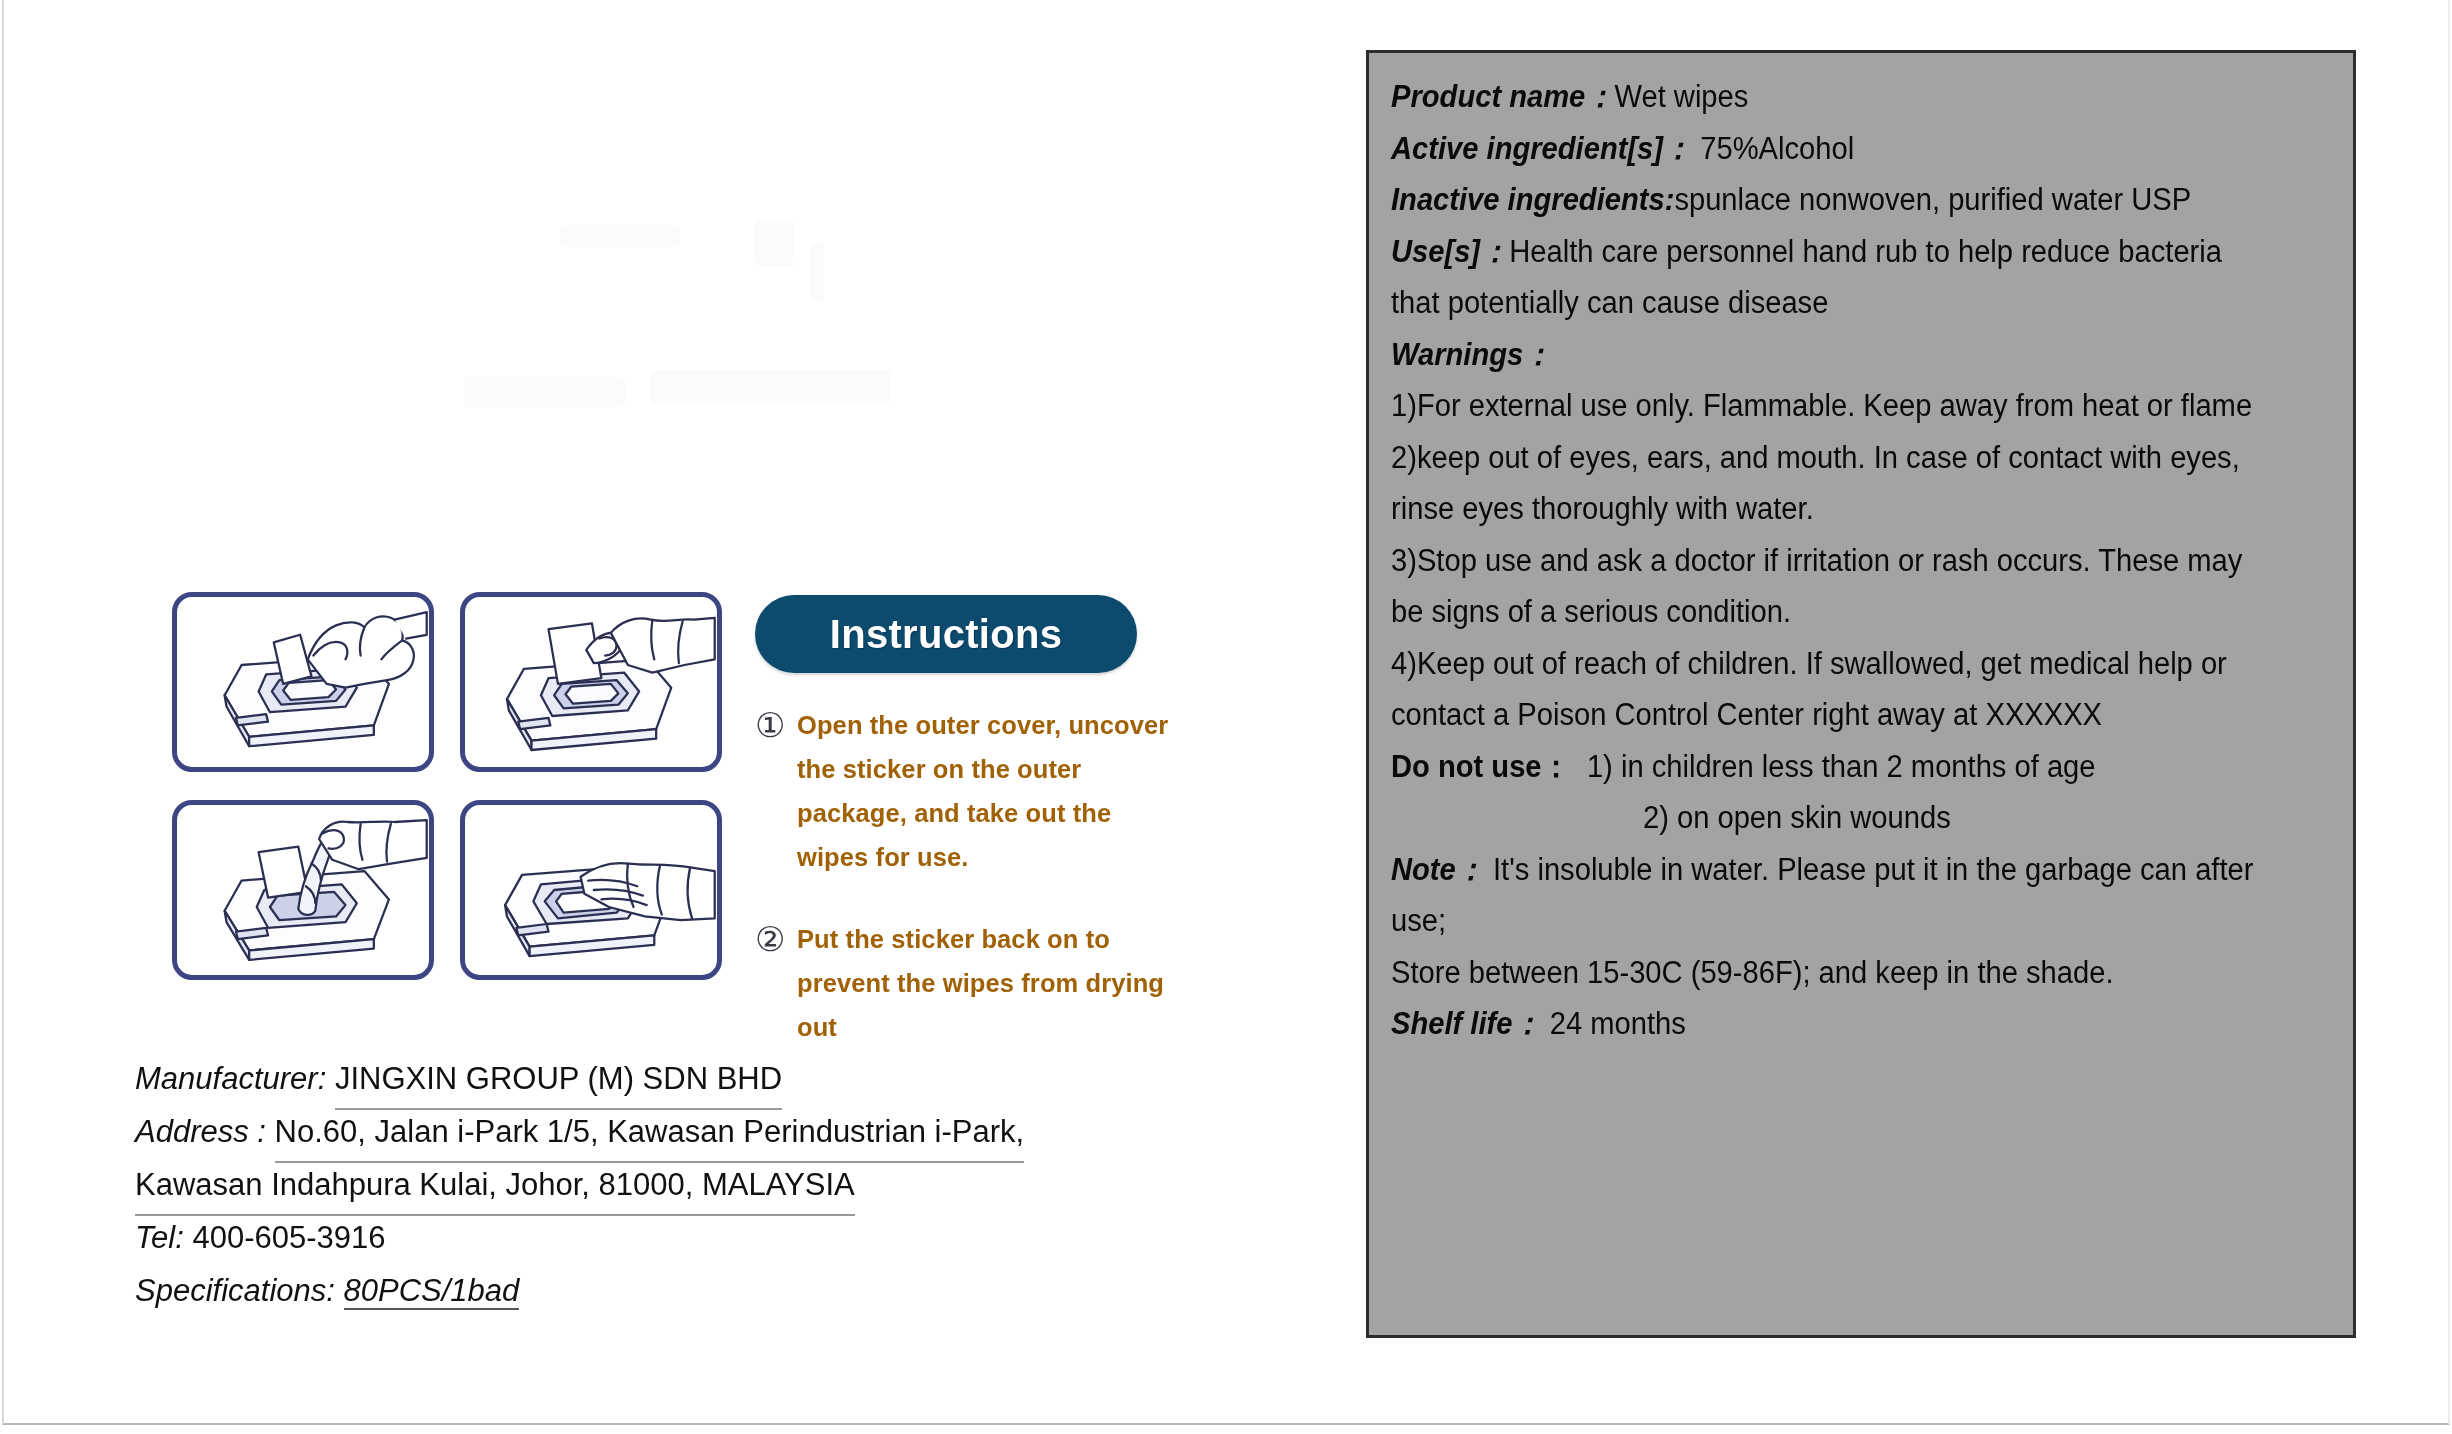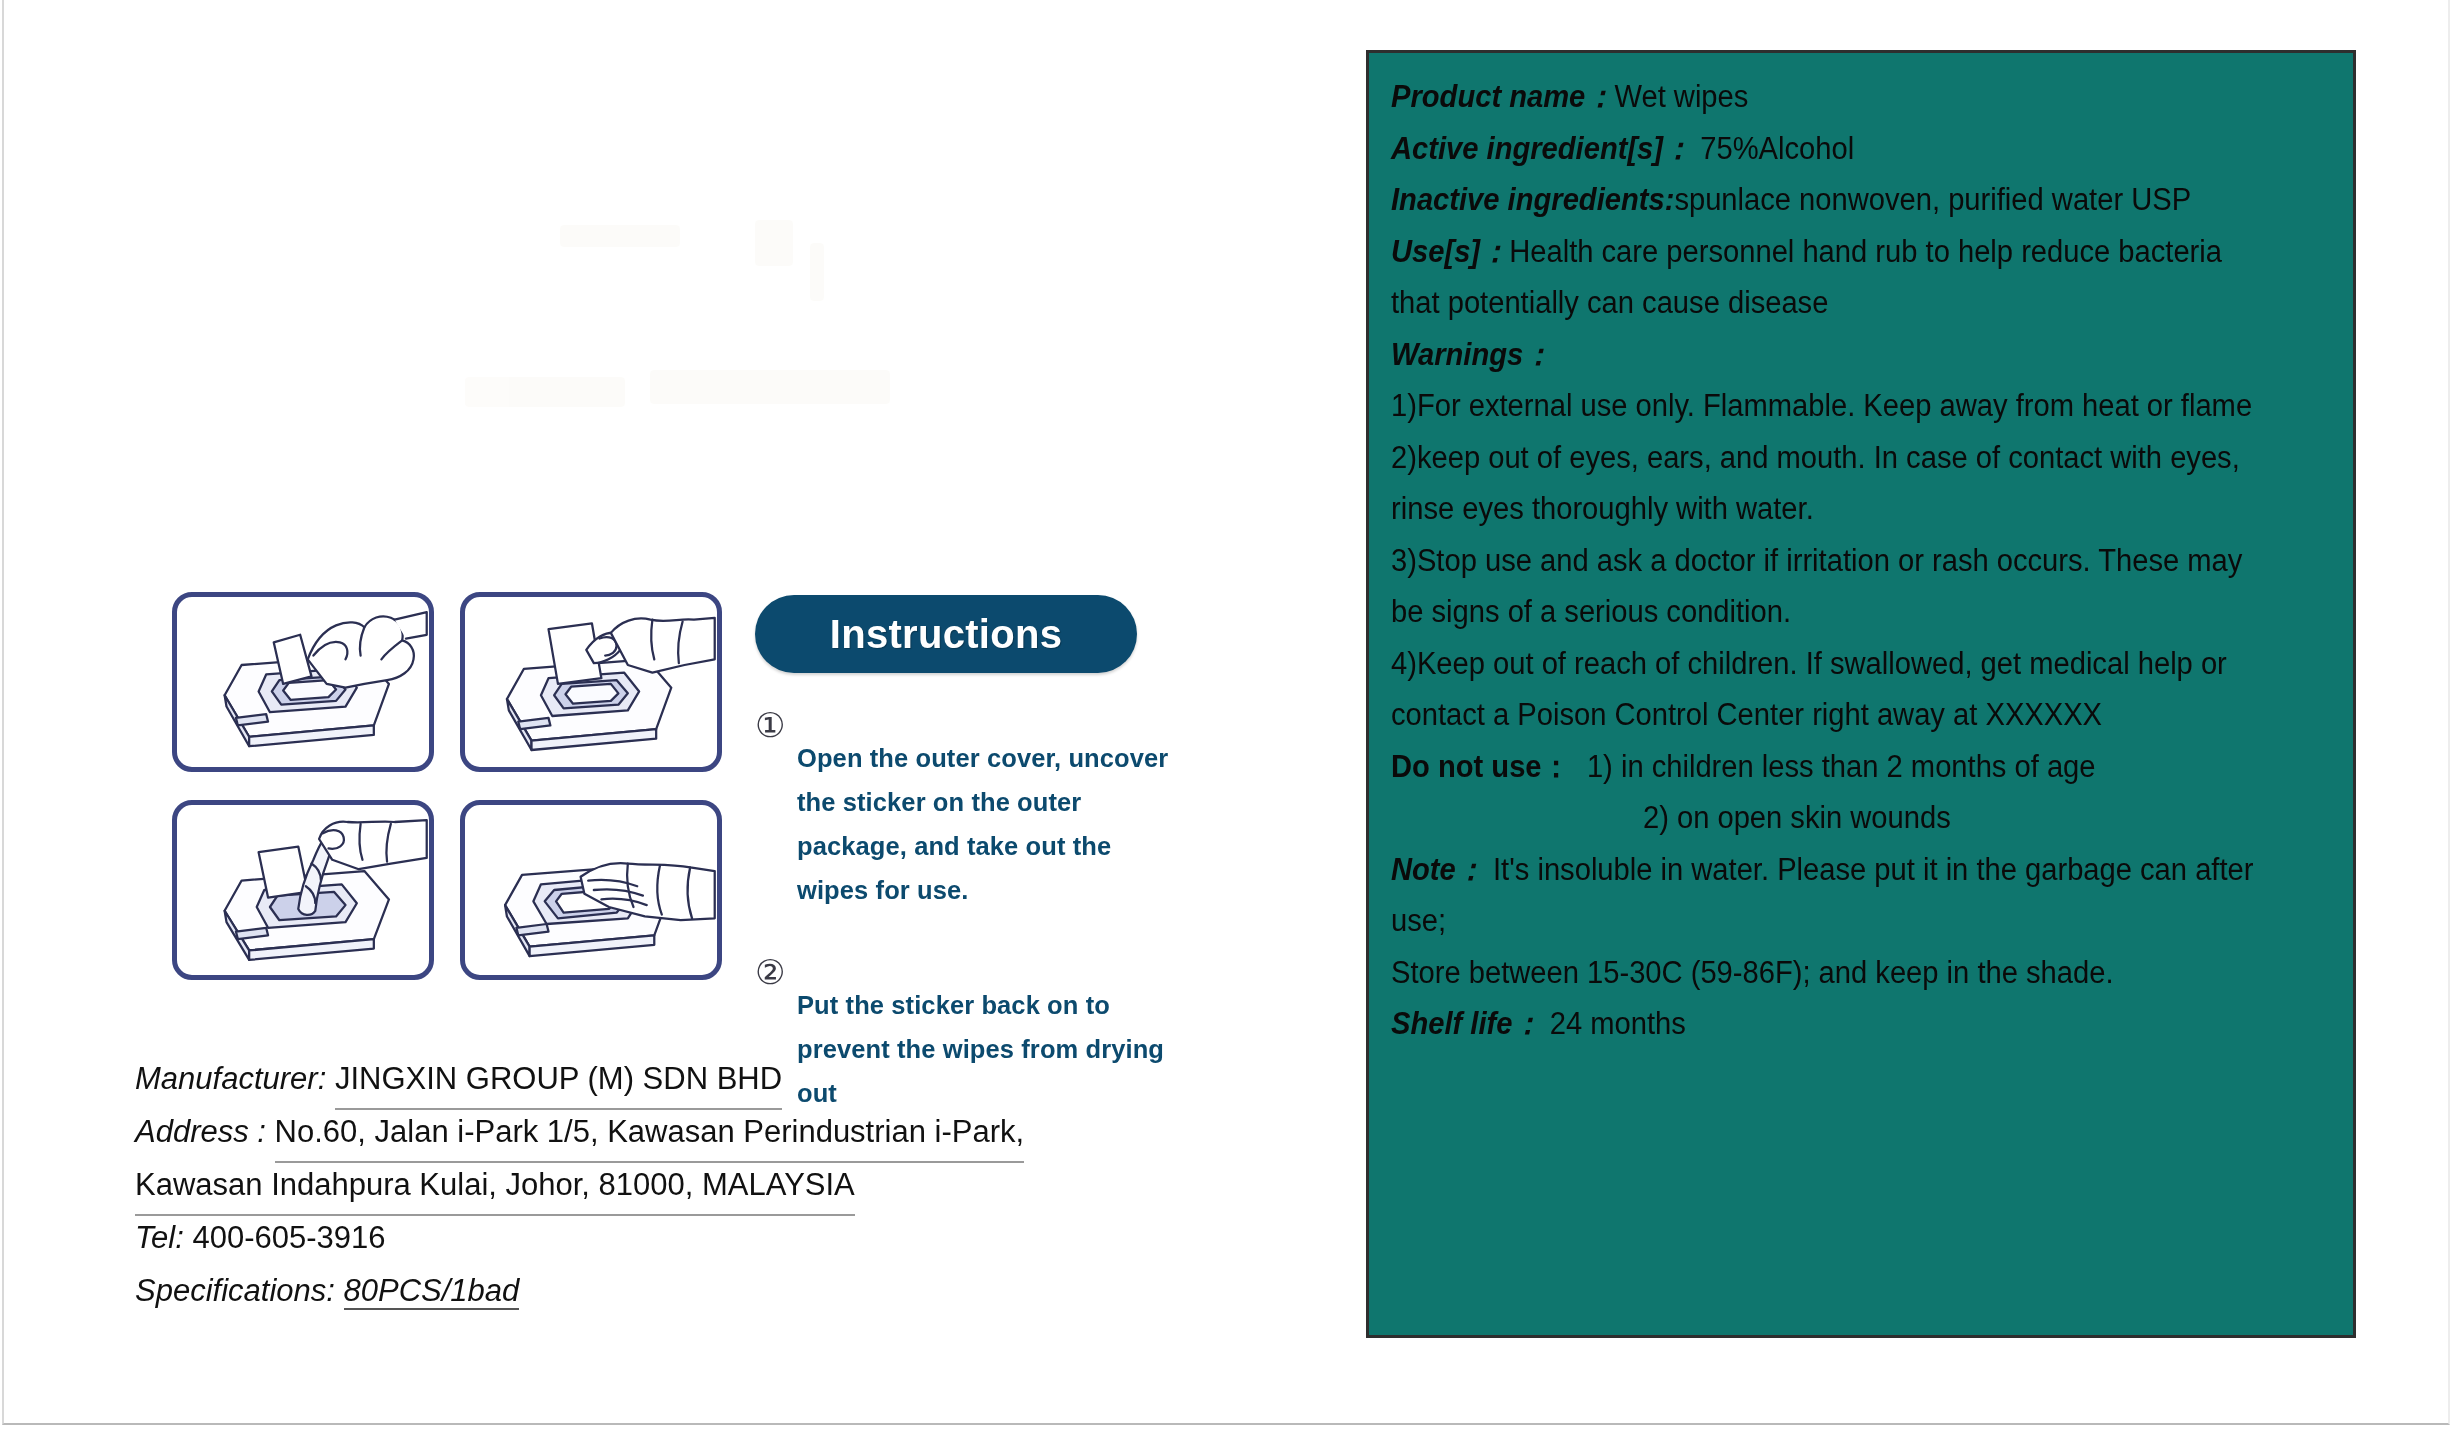--- a/index.html
+++ b/index.html
@@ -101,23 +101,22 @@
     line-height: 44px;
     color: #3a3a45;
     font-family: "DejaVu Sans", sans-serif;
     text-align: left;
   }
   .step-text {
     flex: 1 1 auto;
     font-size: 25.5px;
     line-height: 44px;
     font-weight: bold;
-    color: #0c4a6e;
+    color: #a16207;
     letter-spacing: 0.1px;
-    margin-top: 33px;
   }
   #step-2 { margin-top: 38px; }
 
   
   #manufacturer-block {
     position: absolute;
     left: 135px; top: 1052px;
     width: 1190px;
   }
   .mfr-line {
@@ -139,21 +138,21 @@
   .spec-underline {
     border-bottom: 2px solid #555555;
   }
 
   
   #facts-box {
     position: absolute;
     left: 1366px; top: 50px;
     width: 990px; height: 1288px;
     border: 3px solid #2e2e2e;
-    background: #0f766e;
+    background: #a3a3a3;
     padding: 18px 20px 0 22px;
   }
   .fact-line {
     font-family: "Liberation Sans Narrow", "Liberation Sans", sans-serif;
     font-size: 31px;
     line-height: 51.5px;
     color: #0a0a0a;
     transform: scaleX(0.94);
     transform-origin: left center;
     white-space: nowrap;

